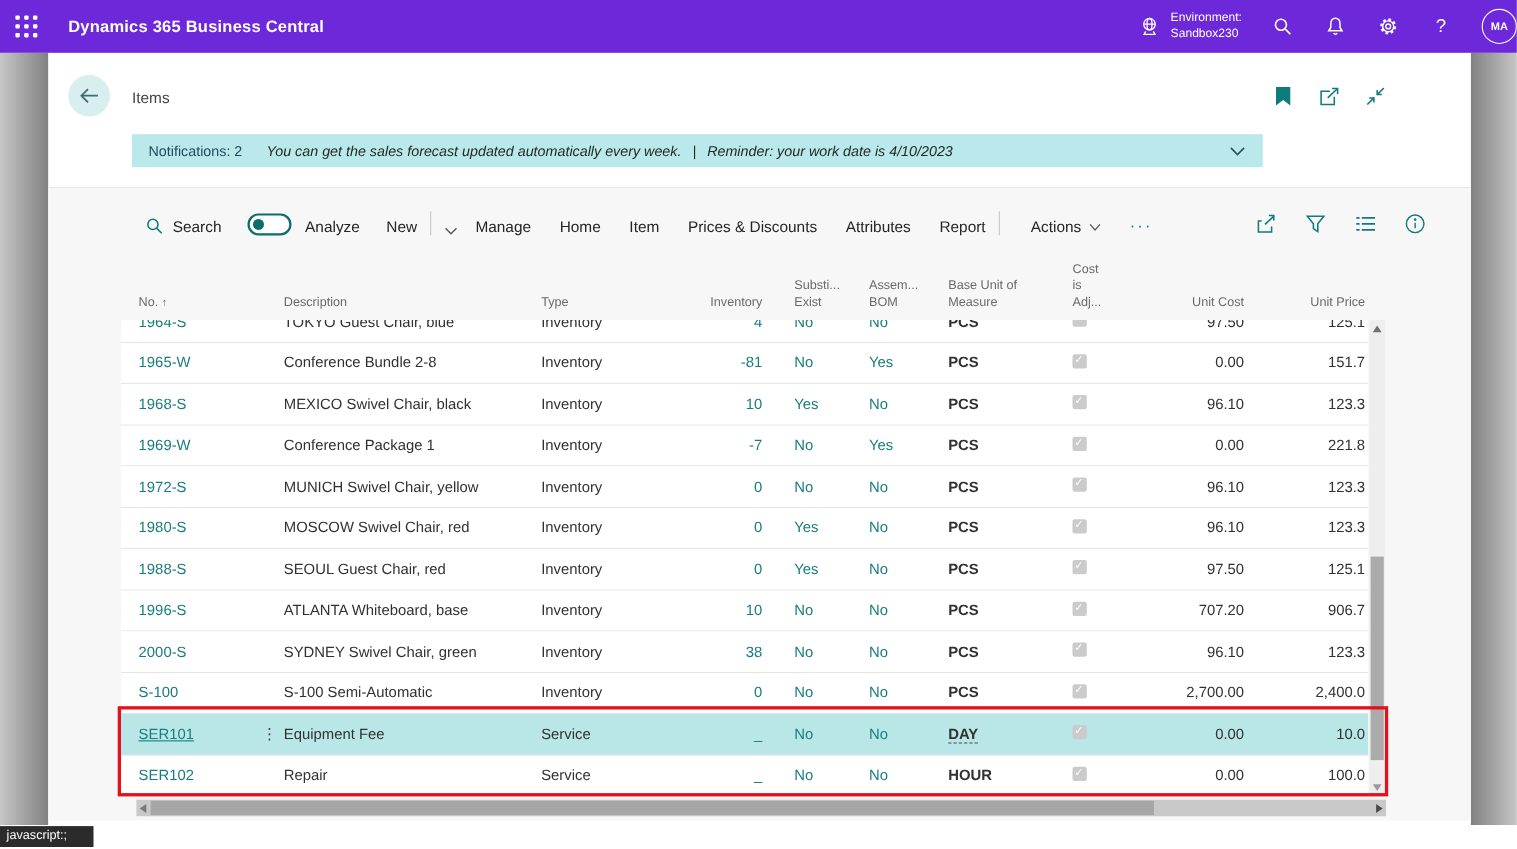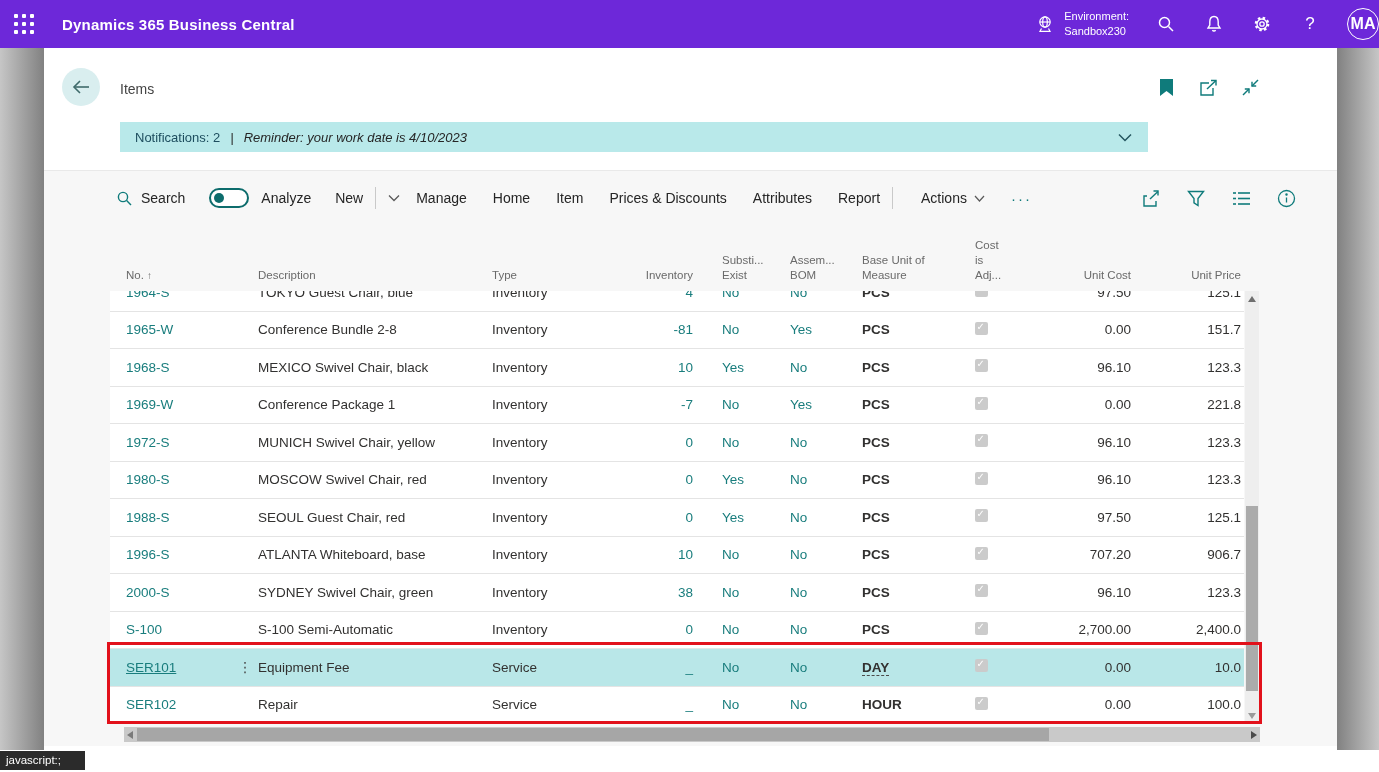--- a/index.html
+++ b/index.html
@@ -13,21 +13,21 @@
   .waffle { width:48px; height:48px; display:flex; align-items:center; justify-content:center; cursor:pointer; }
   .waffle-grid { display:grid; grid-template-columns:repeat(3,4px); grid-gap:4px; }
   .waffle-grid i { width:4px; height:4px; background:#fff; border-radius:1px; }
   .app-title { font-size:15px; font-weight:bold; margin-left:14px; letter-spacing:.2px; }
   .topbar-right { margin-left:auto; display:flex; align-items:center; gap:26px; }
   .env-block { display:flex; align-items:center; gap:8px; }
   .env-text { font-size:11px; line-height:1.35; }
   .tb-icon { width:22px; height:22px; display:flex; align-items:center; justify-content:center; cursor:pointer; }
   .tb-q { font-size:17px; color:#fff; }
   .avatar { width:32px; height:32px; border-radius:50%; border:1.5px solid #fff; display:flex;
-            align-items:center; justify-content:center; font-size:16px; font-weight:bold; cursor:pointer; }
+            align-items:center; justify-content:center; font-size:10px; font-weight:bold; cursor:pointer; }
 
   
   .shadow-left  { position:absolute; left:0;    top:48px; width:44px; height:702px;
                   background:linear-gradient(to right,#c6c6c6,#818181); z-index:1; }
   .shadow-right { position:absolute; left:1337px; top:48px; width:42px; height:702px;
                   background:linear-gradient(to right,#818181,#c6c6c6); z-index:1; }
 
   
   .content { position:absolute; left:44px; top:48px; width:1293px; height:724px; background:#fff; z-index:2; }
 
@@ -44,22 +44,22 @@
   .notif-label { margin-left:15px; color:#1d4d5e; }
   .notif-msg { margin-left:22px; font-style:italic; color:#262626; }
   .notif-div { margin:0 10px; font-style:italic; color:#262626; }
   .notif-chev { margin-left:auto; margin-right:16px; cursor:pointer; display:flex; }
 
   
   .card { position:absolute; left:0; top:122px; width:1293px; height:576px; background:#f7f7f7;
           border-top:1px solid #e9e9e9; }
 
   
-  .toolbar { position:absolute; left:72px; top:11px; right:40px; height:32px;
-             display:flex; align-items:center; font-size:14px; color:#252525; }
+  .toolbar { position:absolute; left:88px; top:11px; right:40px; height:32px;
+             display:flex; align-items:flex-end; font-size:14px; color:#252525; }
   .tbar-item { cursor:pointer; white-space:nowrap; }
   .tbar-search { display:flex; align-items:center; gap:8px; cursor:pointer; }
   .toggle { width:40px; height:20px; border:2px solid #0d6c6c; border-radius:10px; background:#fff;
             position:relative; margin-left:24px; cursor:pointer; }
   .toggle-knob { position:absolute; left:3px; top:3px; width:10px; height:10px; border-radius:50%; background:#0d6c6c; }
   .analyze-label { margin-left:12px; }
   .tbar-new { margin-left:24px; }
   .tbar-sep { width:1px; height:22px; background:#c9c9c9; margin:0 12px; }
   .tbar-chev { display:flex; align-items:center; cursor:pointer; }
   .menu-items { display:flex; gap:26px; margin-left:16px; }
@@ -215,20 +215,21 @@
           <line x1="17" y1="1" x2="11" y2="7"></line>
             <polyline points="11,2.8 11,7 15.2,7"></polyline>
           <line x1="2" y1="16" x2="8" y2="10"></line>
             <polyline points="8,14.2 8,10 3.8,10"></polyline>
         </svg>
       </span>
     </div>
 
     <div class="notifbar">
       <span class="notif-label">Notifications: 2</span>
+      <span class="notif-msg">You can get the sales forecast updated automatically every week.</span>
       <span class="notif-div">|</span>
       <span class="notif-msg" style="margin-left:0">Reminder: your work date is 4/10/2023</span>
       <span class="notif-chev">
         <svg width="14" height="9" viewBox="0 0 14 9" fill="none" stroke="#23555f" stroke-width="1.5">
             <polyline points="1,1.5 7,7.5 13,1.5"></polyline>
           </svg>
       </span>
     </div>
 
     <div class="card">

